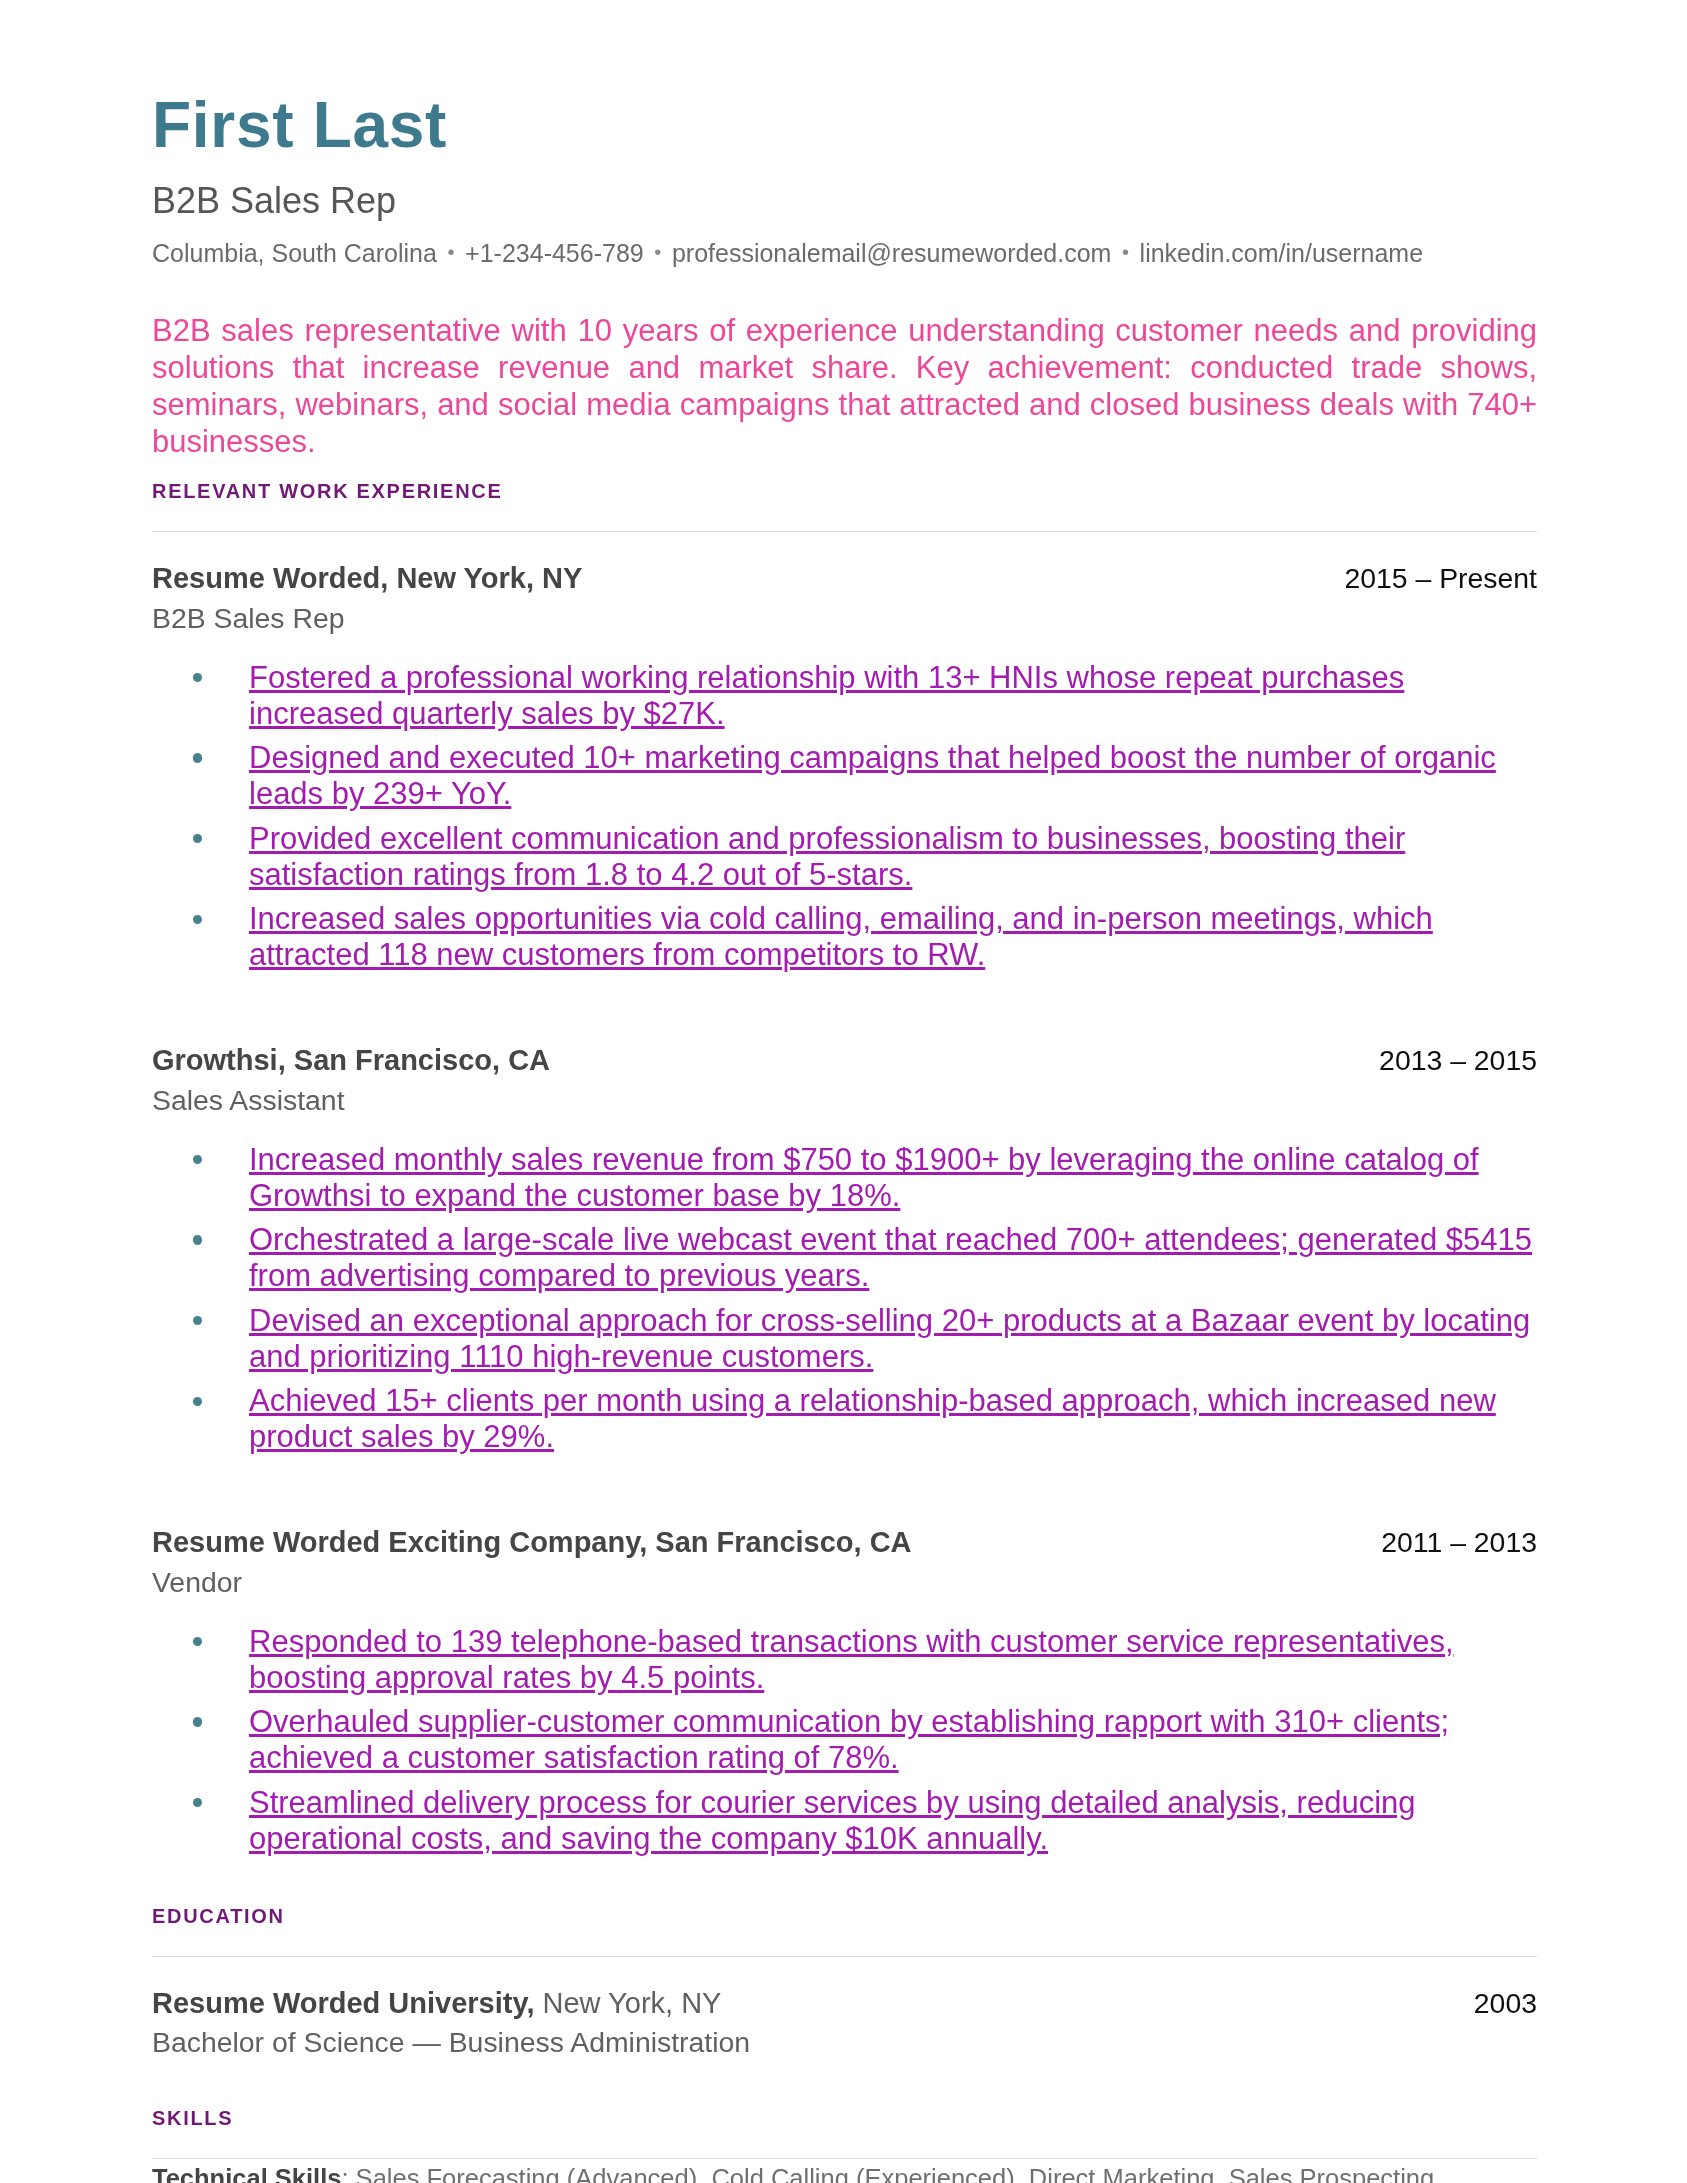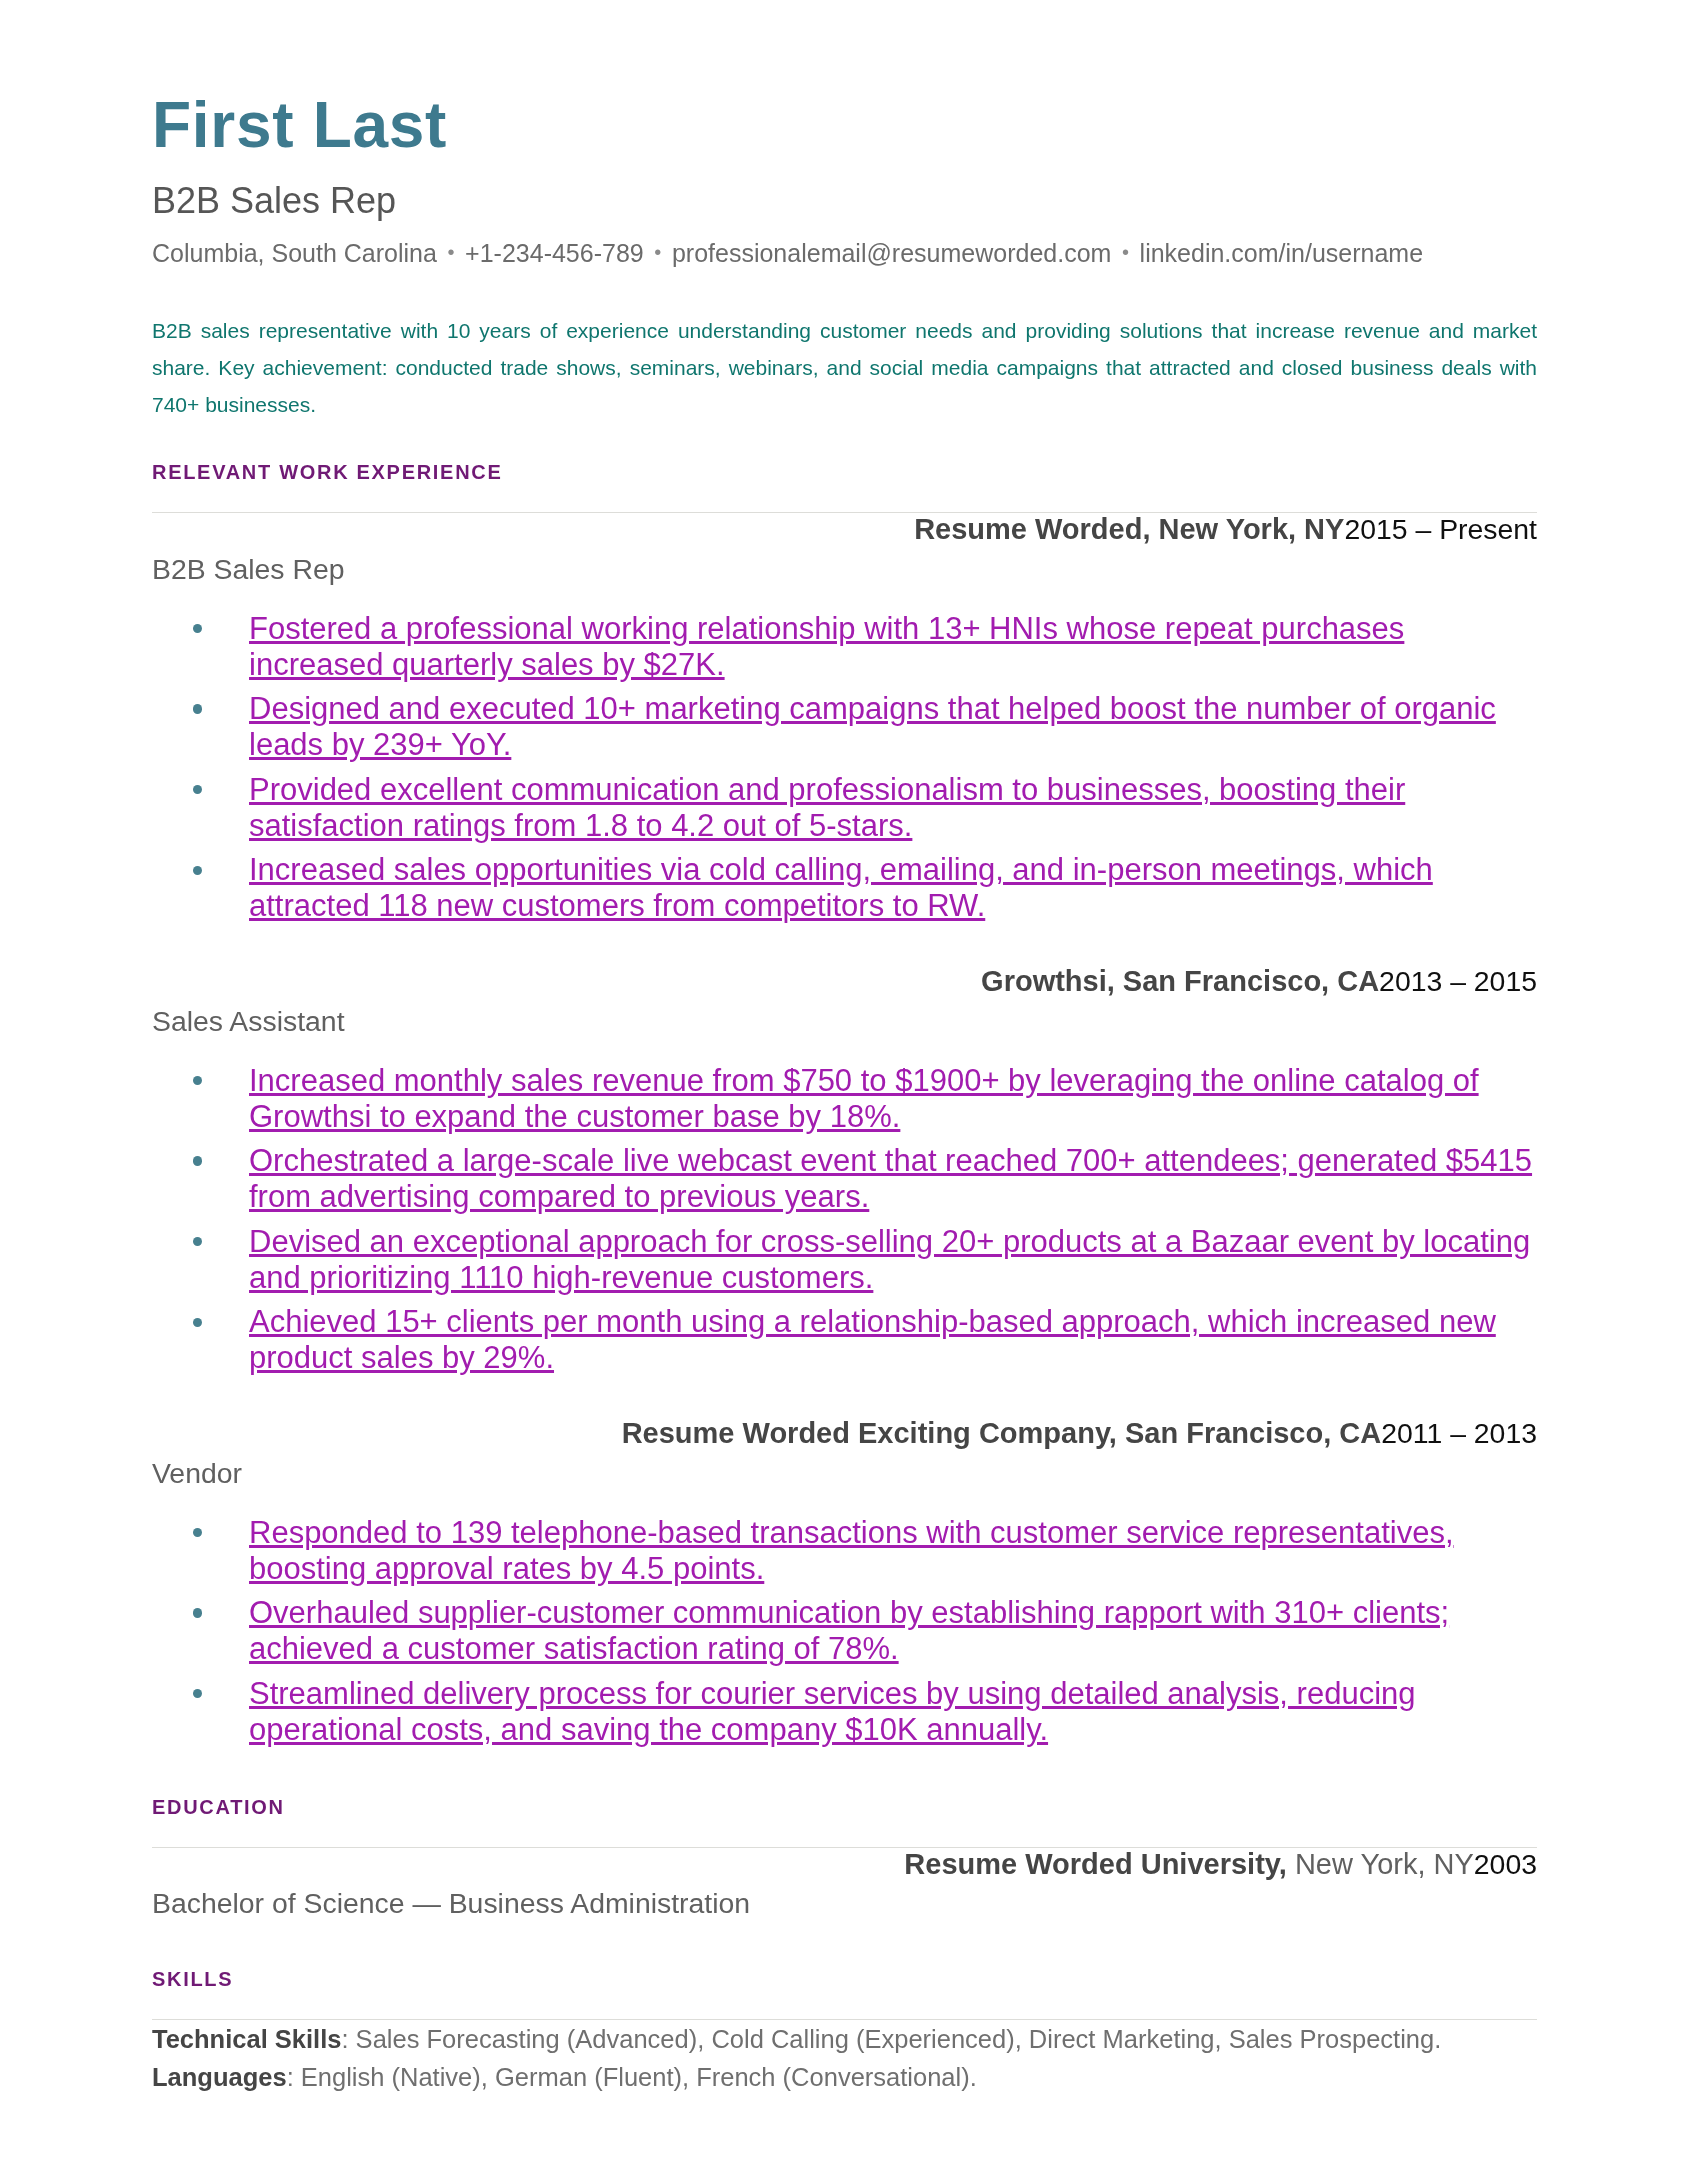--- a/index.html
+++ b/index.html
@@ -40,47 +40,48 @@
   .contact-line .sep {
     display: inline-block;
     margin: 0 10.6px;
     color: #8a8a8a;
     font-size: 20px;
     transform: translateY(-2.6px);
   }
 
   
   .summary {
-    font-size: 21px;
+    font-size: 31px;
     line-height: 37px;
     text-align: justify;
-    color: #0f766e;
-    margin: 0 0 38px 0;
+    color: #ec4899;
+    margin: 0 0 20px 0;
   }
 
   
   h2.sec-heading {
     font-size: 20px;
     font-weight: 700;
     color: #701a75;
     letter-spacing: 1.7px;
     margin: 48px 0 0 0;
   }
   hr.sec-rule {
     border: none;
     border-top: 1.3px solid #ddddd9;
     margin: 28px 0 0 0;
   }
 
   
   .job { margin: 0; }
   .job-head, .edu-head {
     display: flex;
-    justify-content: flex-end;
+    justify-content: space-between;
     align-items: baseline;
+    margin-top: 30px;
   }
   .company, .school-line {
     font-size: 29px;
     font-weight: 700;
     color: #454545;
   }
   .school-location { font-weight: 400; color: #606060; }
   .dates {
     font-size: 28.4px;
     font-weight: 500;

